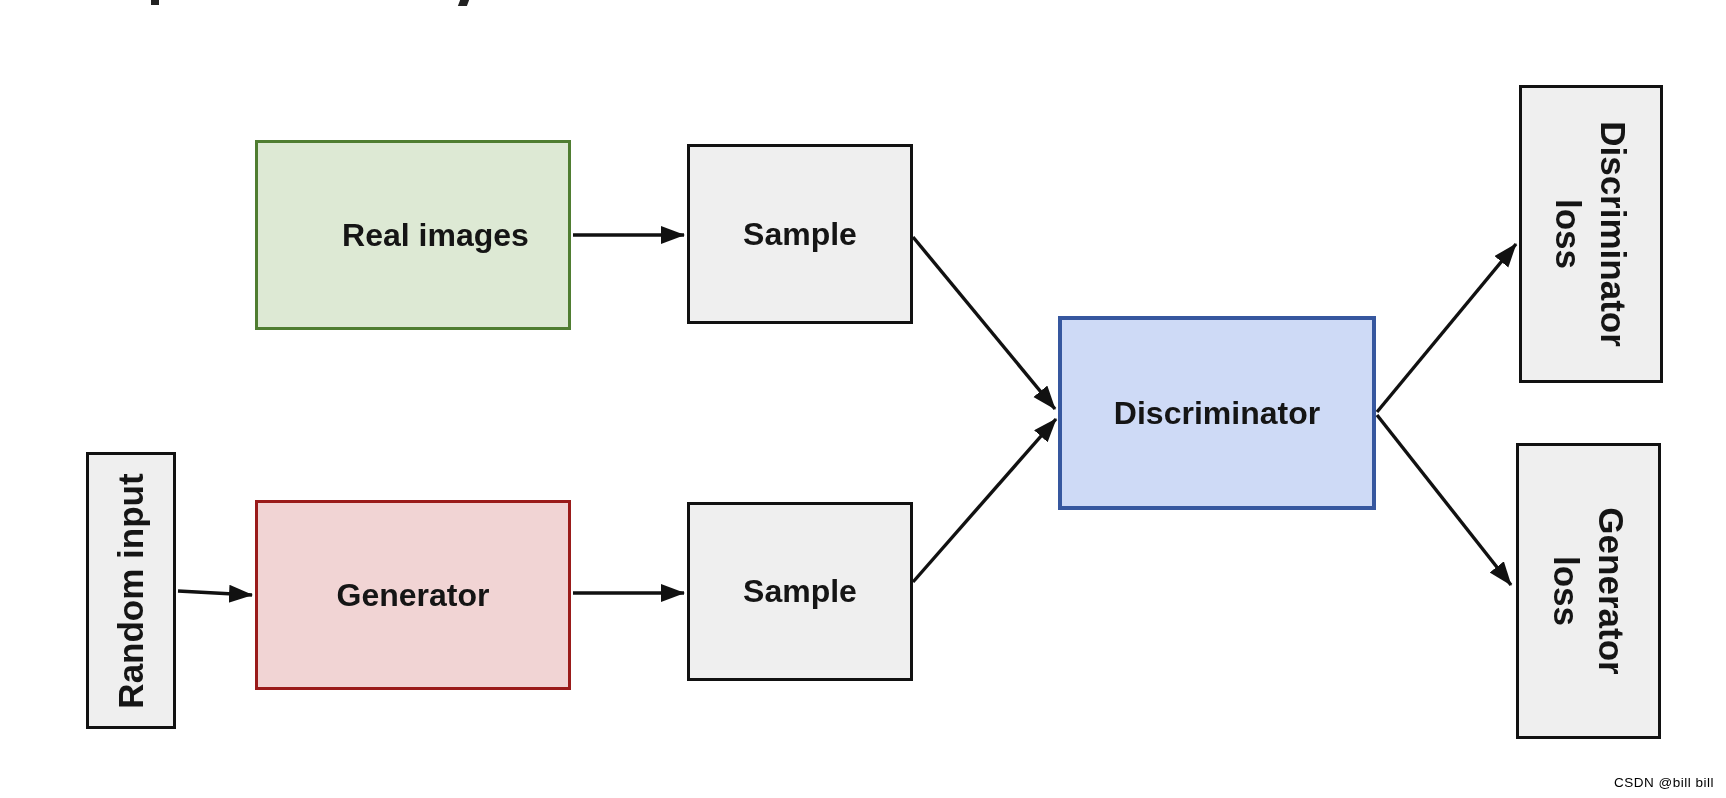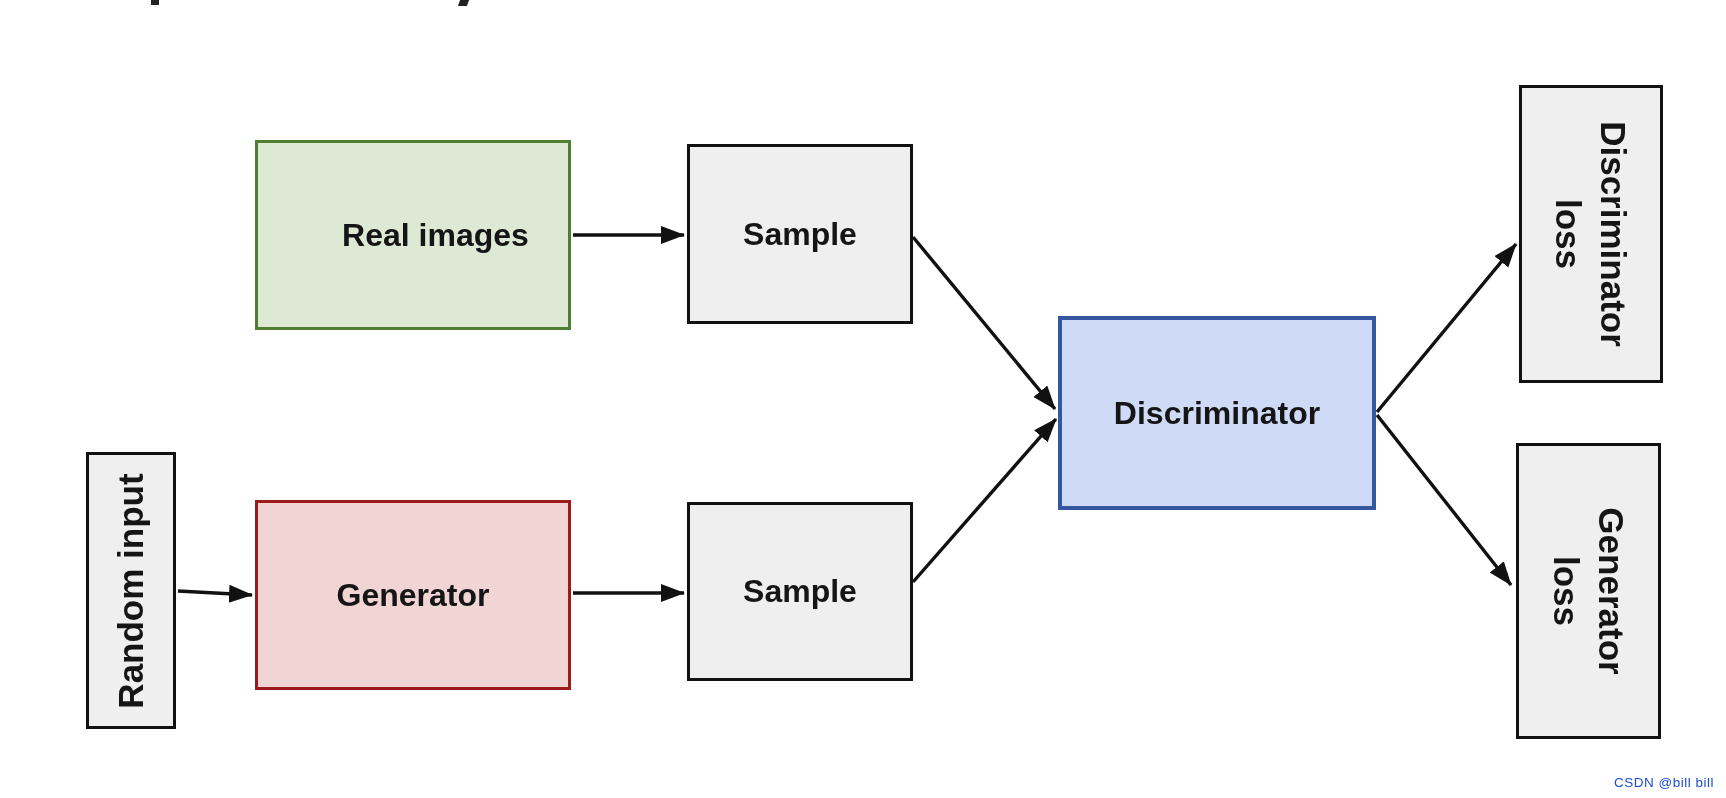--- a/index.html
+++ b/index.html
@@ -110,15 +110,15 @@
   <div class="node n-gen-loss" style="background-color: rgb(239, 239, 239); border-color: rgb(17, 17, 17);">
     <div class="vlabel rot-cw">
       <div>Generator</div>
       <div>loss</div>
     </div>
   </div>
 
   <div class="frag frag1"></div>
   <div class="frag frag2"></div>
 
-  <div class="watermark" style="color: #1d4ed8; margin-left: 12px;">CSDN @bill bill</div>
+  <div class="watermark" style="color: #000000; margin-left: 12px;">CSDN @bill bill</div>
 
 </div>
 
 </body></html>

